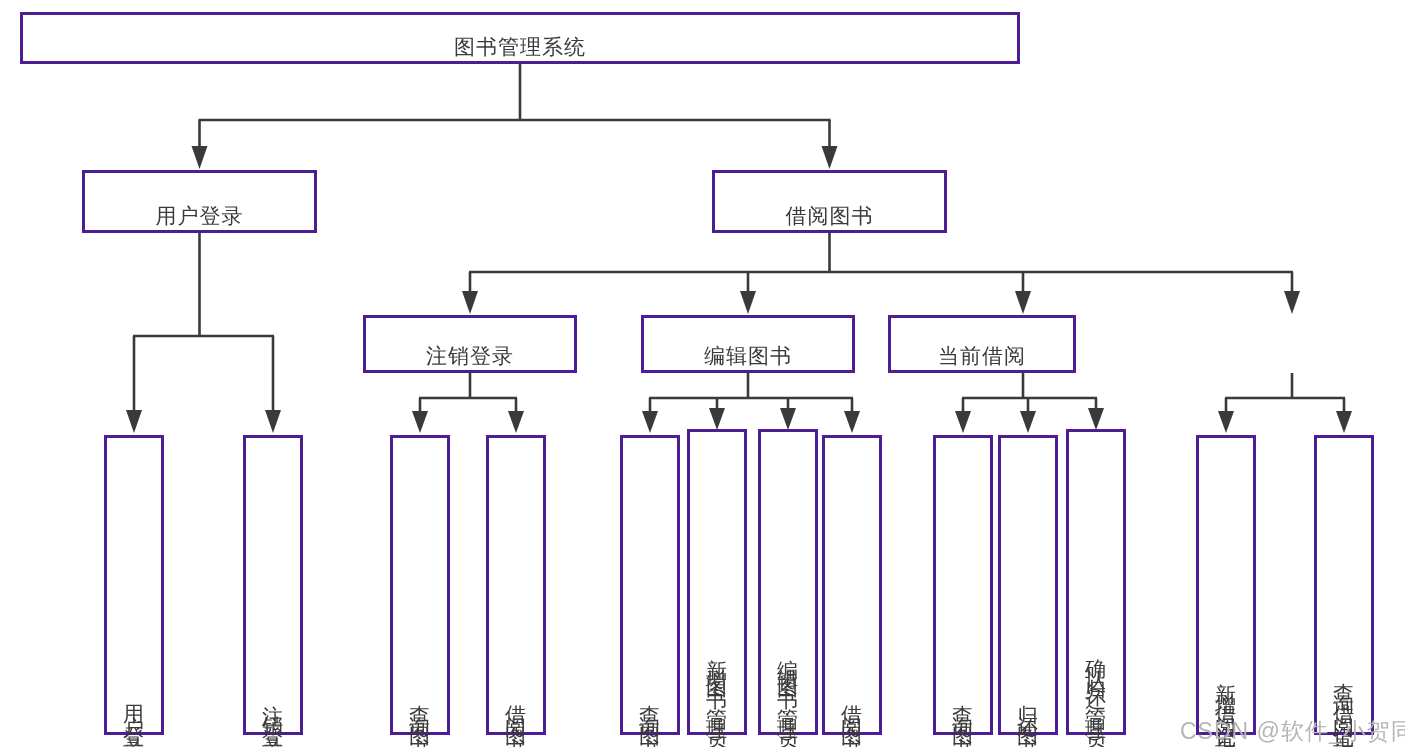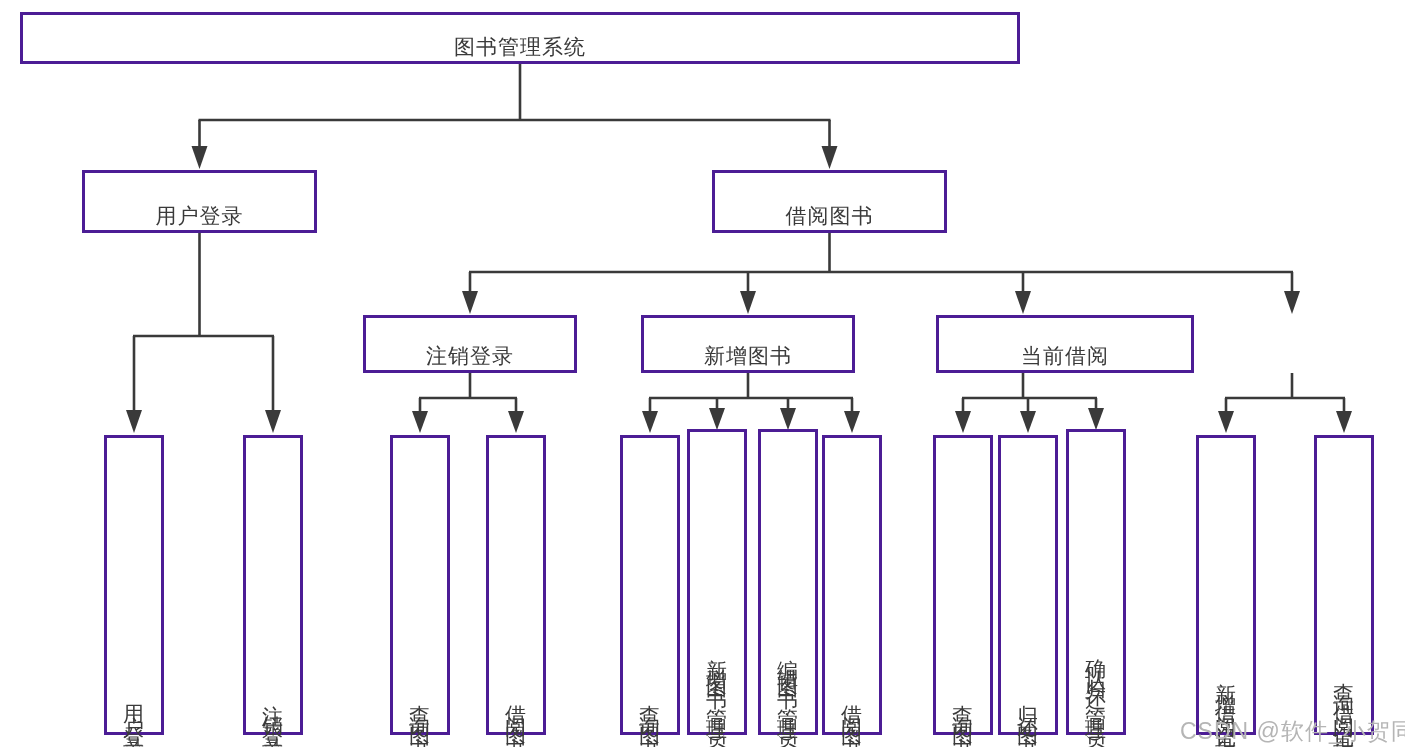--- a/index.html
+++ b/index.html
@@ -134,23 +134,23 @@
     <span>用户登录</span>
   </div>
   <div class="box h" style="left:712px;top:170px;width:235px;height:63px">
     <span>借阅图书</span>
   </div>
 
   <div class="box h" style="left:363px;top:315px;width:214px;height:58px">
     <span>注销登录</span>
   </div>
   <div class="box h" style="left:641px;top:315px;width:214px;height:58px">
-    <span>新增图书</span>
+    <span>编辑图书</span>
   </div>
-  <div class="box h" style="left:936px;top:315px;width:258px;height:58px">
+  <div class="box h" style="left:888px;top:315px;width:188px;height:58px">
     <span>当前借阅</span>
   </div>
 
   <div class="box v" style="left:104px">
     <span class="vt">用户登录</span>
   </div>
   <div class="box v" style="left:243px">
     <span class="vt">注销登录</span>
   </div>
 

